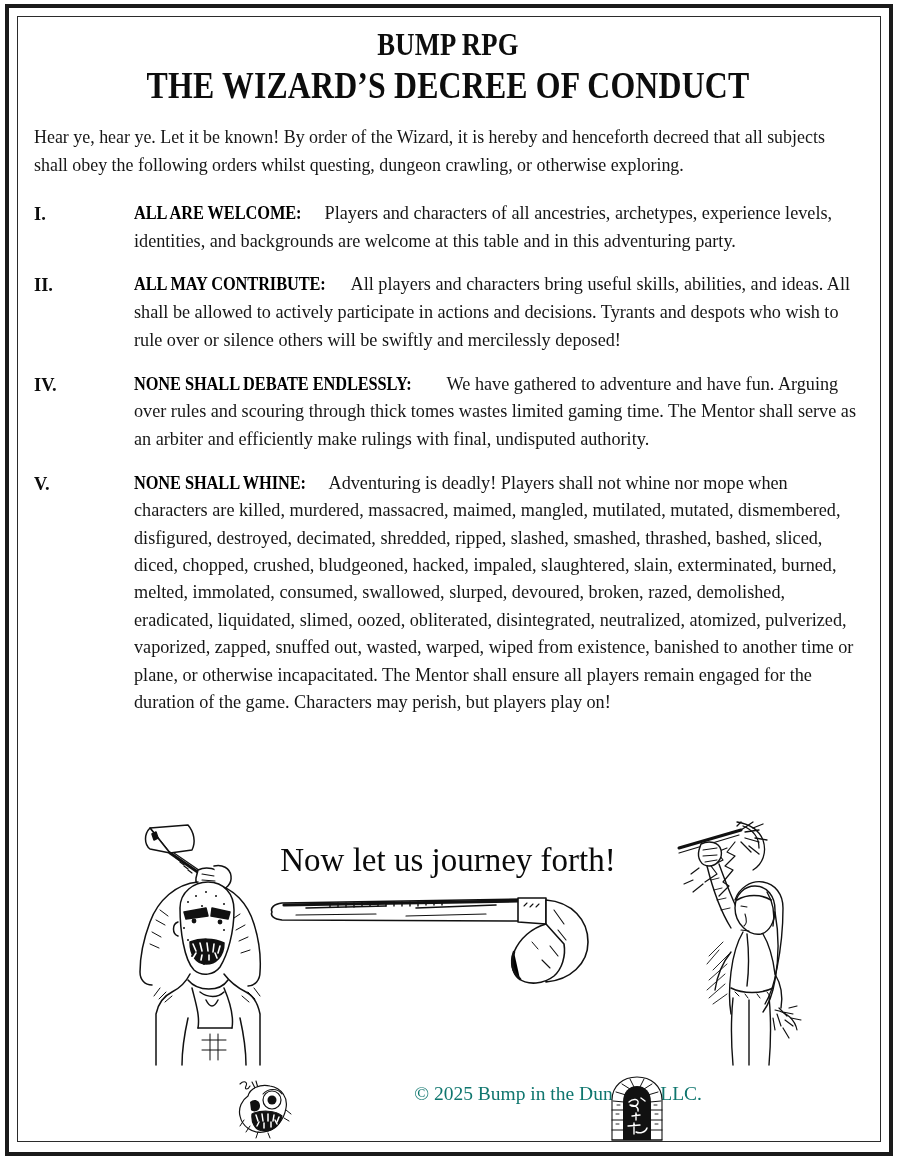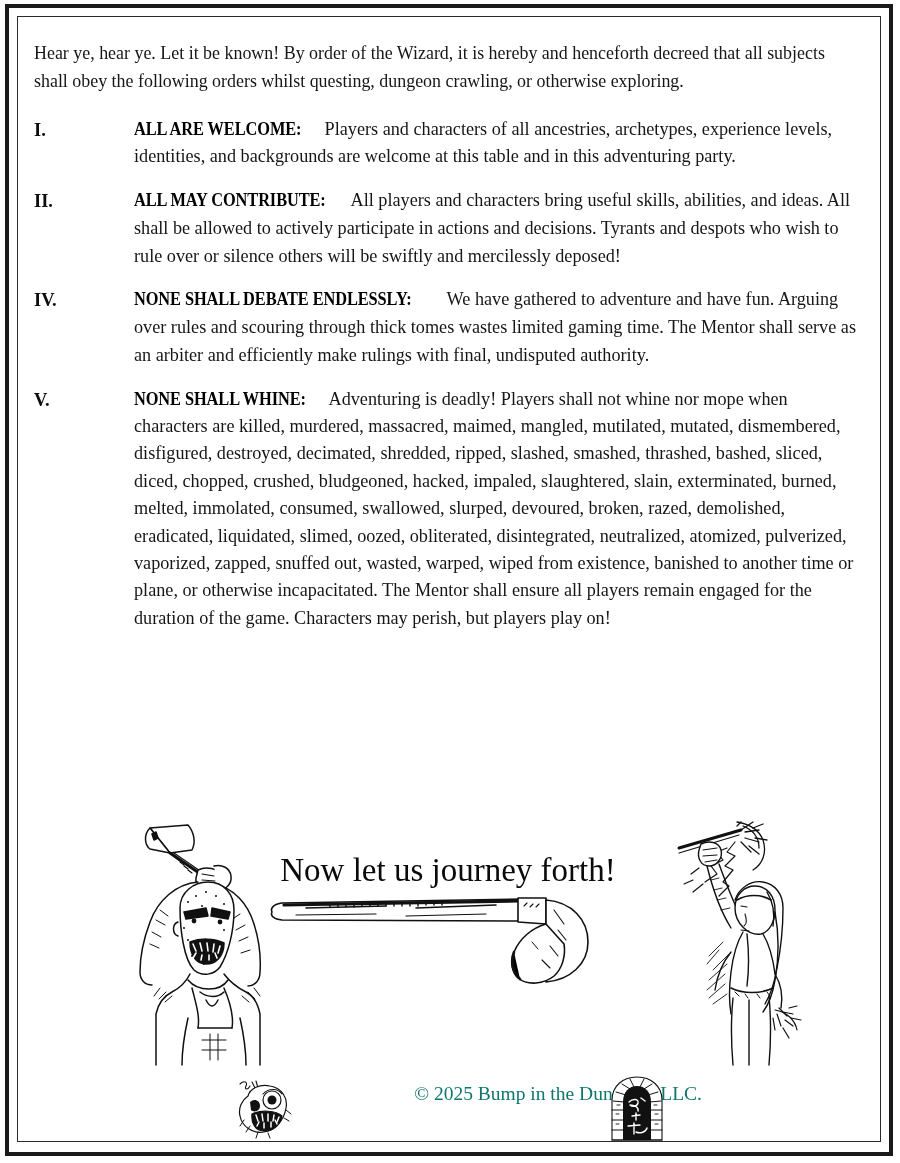--- a/index.html
+++ b/index.html
@@ -122,21 +122,21 @@
   .art-band {
     position: absolute;
     left: 0;
     top: 800px;
     width: 828px;
     height: 250px;
   }
   .journey-text {
     position: absolute;
     left: 228px;
-    top: 30px;
+    top: 20px;
     width: 372px;
     text-align: center;
     font-size: 33px;
     font-family: "Liberation Serif", "DejaVu Serif", serif;
     color: #0a0a0a;
     white-space: nowrap;
   }
 
   .fig { position: absolute; }
   .fig-barbarian { left: 80px;  top: 0px;   width: 160px; height: 243px; }
@@ -172,20 +172,24 @@
 </head>
 <body>
 
 <div class="page">
 
   <div class="border-outer"></div>
   <div class="border-inner"></div>
 
   <div class="content">
 
+    <div class="title-block">
+      <div class="title-line title-line-1">BUMP RPG</div>
+      <div class="title-line title-line-2">THE WIZARD’S DECREE OF CONDUCT</div>
+    </div>
 
     <div class="intro">Hear ye, hear ye.  Let it be known!  By order of the Wizard, it is hereby and henceforth decreed that all subjects shall obey the following orders whilst questing, dungeon crawling, or otherwise exploring.</div>
 
     <div class="rules">
 
       <div class="rule-row">
         <div class="rule-num">I.</div>
         <div class="rule-text"><span class="rule-head"><span class="rule-head-cond">ALL ARE WELCOME:</span></span><span> Players and characters of all ancestries, archetypes, experience levels, identities, and backgrounds are welcome at this table and in this adventuring party.</span></div>
       </div>
 

